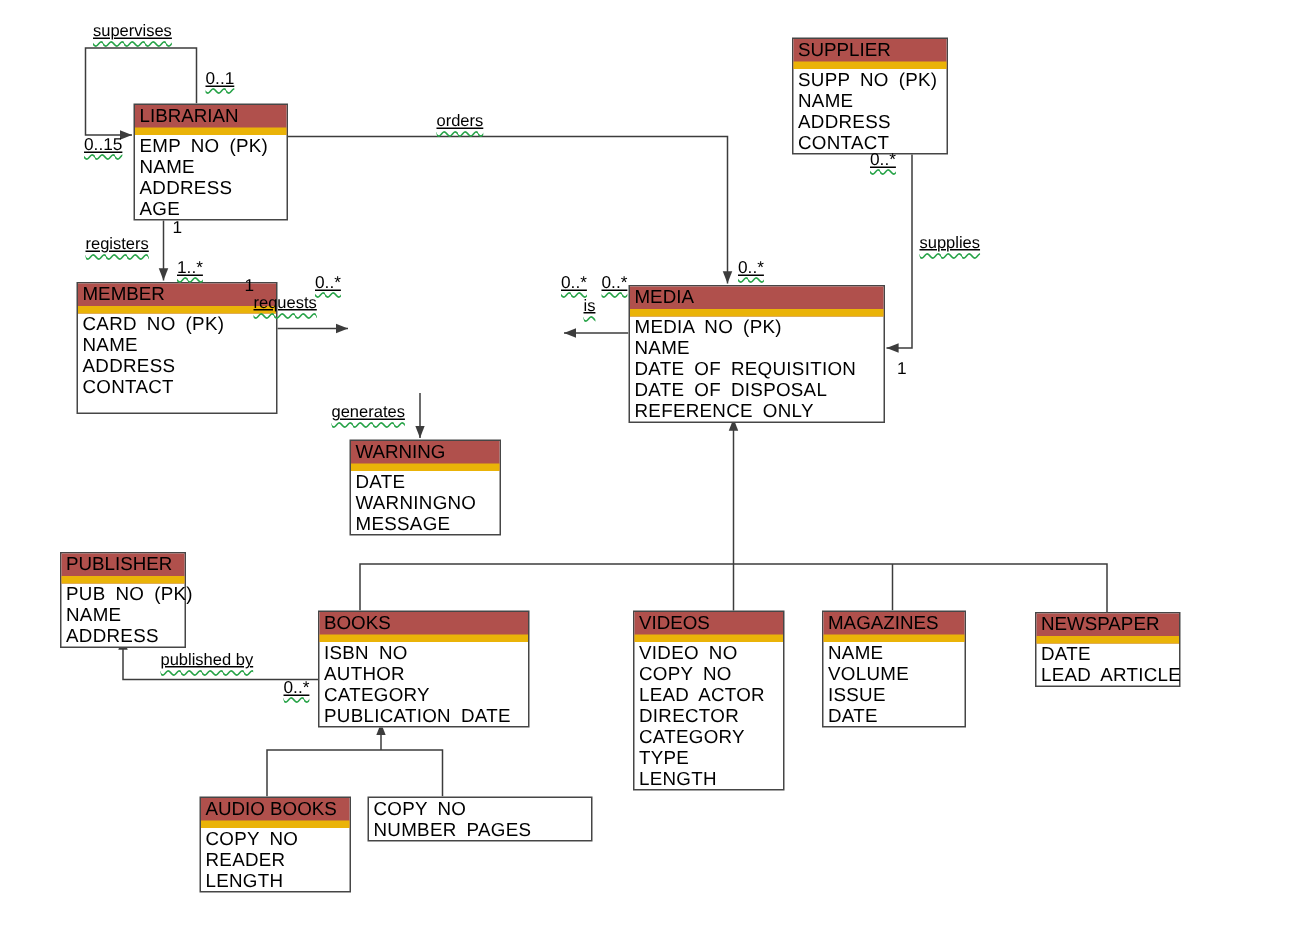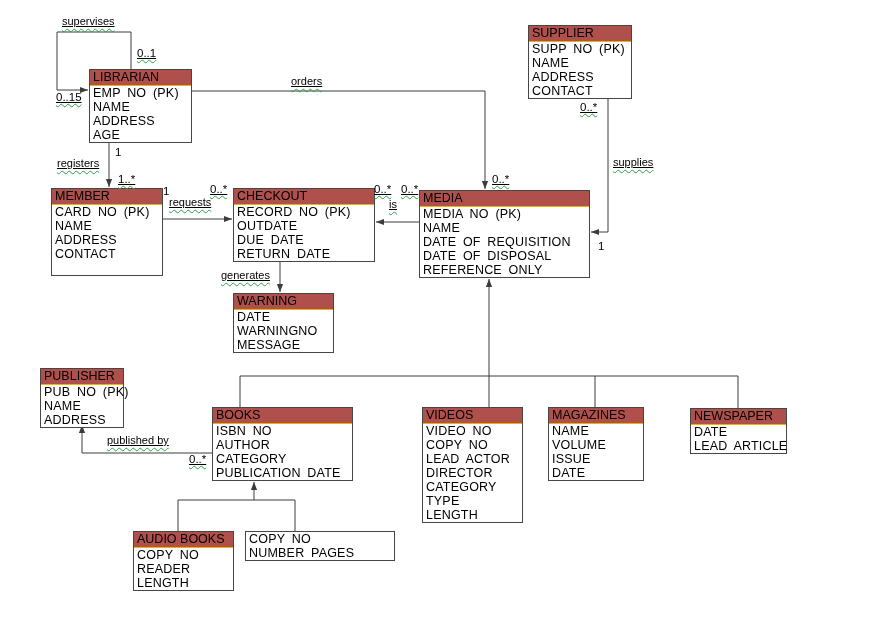--- a/index.html
+++ b/index.html
@@ -6,21 +6,21 @@
   .canvas {
     position:relative; width:870px; height:634px; background:#ffffff;
     font-family:"Liberation Sans", sans-serif; color:#000; overflow:hidden;
   }
   .lines { position:absolute; left:0; top:0; }
   .entity {
     position:absolute; background:#ffffff; border:1px solid #464646;
     box-sizing:border-box; z-index:2;
   }
   .entity-header {
-    background:#b0504c; border-bottom:1px solid #eab308;
+    background:#b0504c; border-bottom:5px solid #eab308;
     height:15px; line-height:15px; padding:0 3px;
     font-size:12.5px; white-space:nowrap; overflow:hidden;
   }
   .entity-row {
     height:14px; line-height:14px; padding:0 3px;
     font-size:12.5px; white-space:nowrap; word-spacing:3px; letter-spacing:0.2px;
   }
   .rel-label {
     position:absolute; z-index:3; font-size:11px; white-space:nowrap;
     text-decoration:underline solid #000000 1px;
@@ -78,35 +78,28 @@
   </div>
 
   <div class="entity" style="left:528px;top:25px;width:104px">
     <div class="entity-header">SUPPLIER</div>
     <div class="entity-row">SUPP NO (PK)</div>
     <div class="entity-row">NAME</div>
     <div class="entity-row">ADDRESS</div>
     <div class="entity-row">CONTACT</div>
   </div>
 
-  <div class="entity" style="left:51px;top:188px;width:112px;height:88px">
+  <div class="entity" style="left:51px;top:188px;width:134px;height:88px">
     <div class="entity-header">MEMBER</div>
     <div class="entity-row">CARD NO (PK)</div>
     <div class="entity-row">NAME</div>
     <div class="entity-row">ADDRESS</div>
     <div class="entity-row">CONTACT</div>
   </div>
 
-  <div class="entity" style="left:233px;top:188px;width:142px">
-    <div class="entity-header">CHECKOUT</div>
-    <div class="entity-row">RECORD NO (PK)</div>
-    <div class="entity-row">OUTDATE</div>
-    <div class="entity-row">DUE DATE</div>
-    <div class="entity-row">RETURN DATE</div>
-  </div>
 
   <div class="entity" style="left:419px;top:190px;width:171px">
     <div class="entity-header">MEDIA</div>
     <div class="entity-row">MEDIA NO (PK)</div>
     <div class="entity-row">NAME</div>
     <div class="entity-row">DATE OF REQUISITION</div>
     <div class="entity-row">DATE OF DISPOSAL</div>
     <div class="entity-row">REFERENCE ONLY</div>
   </div>
 

